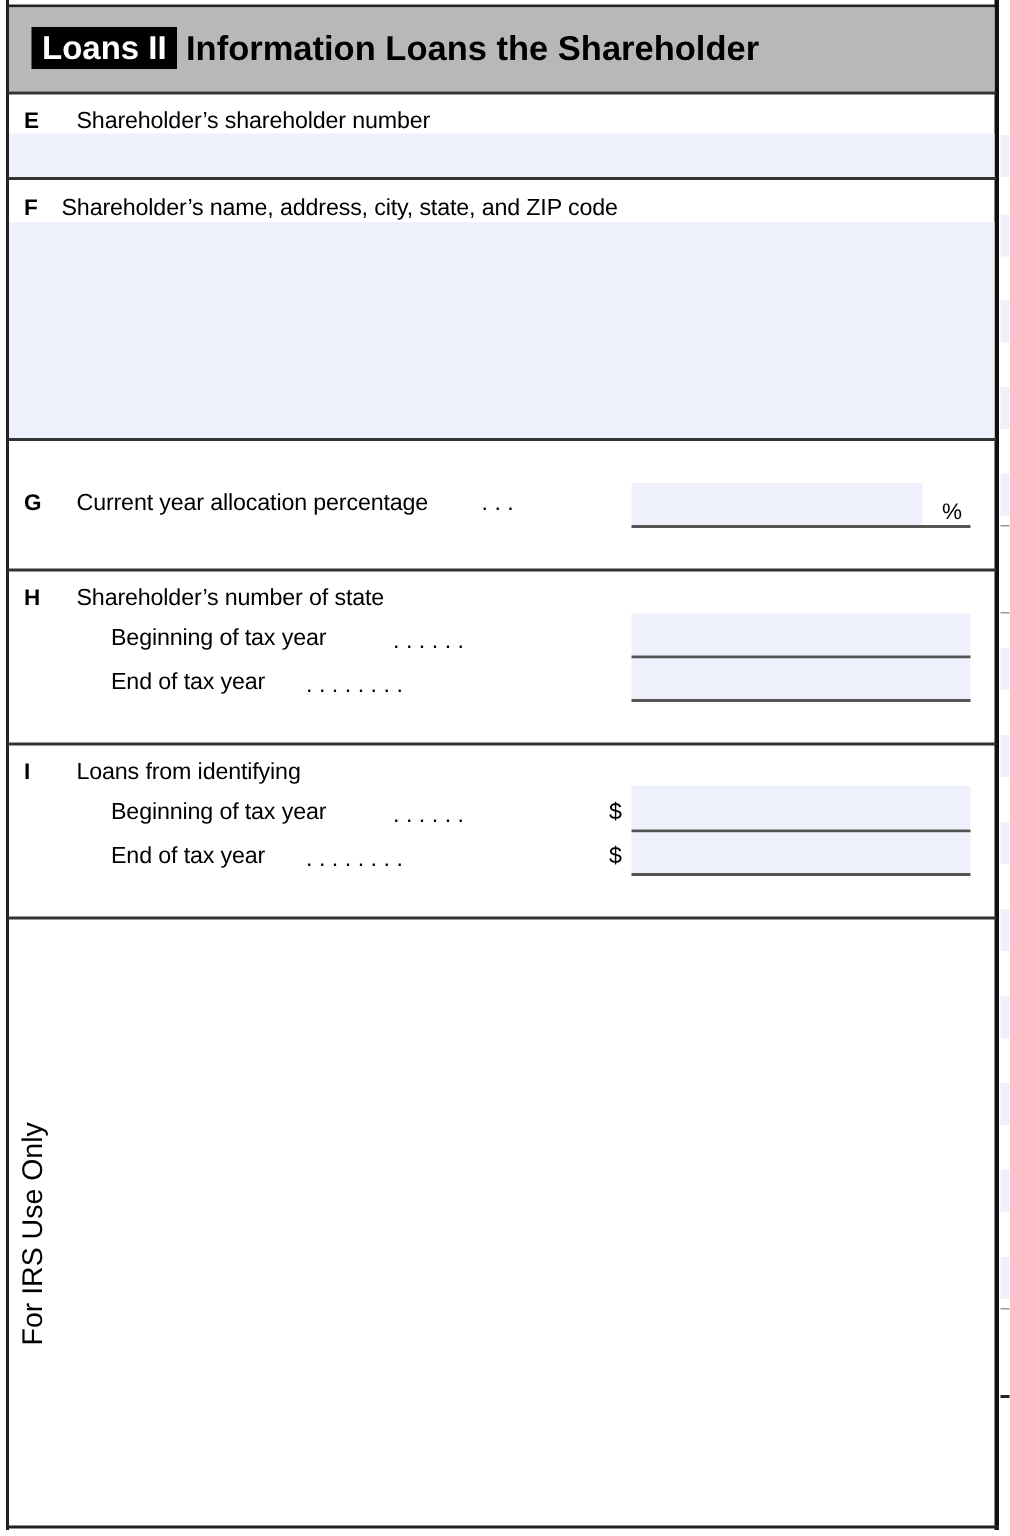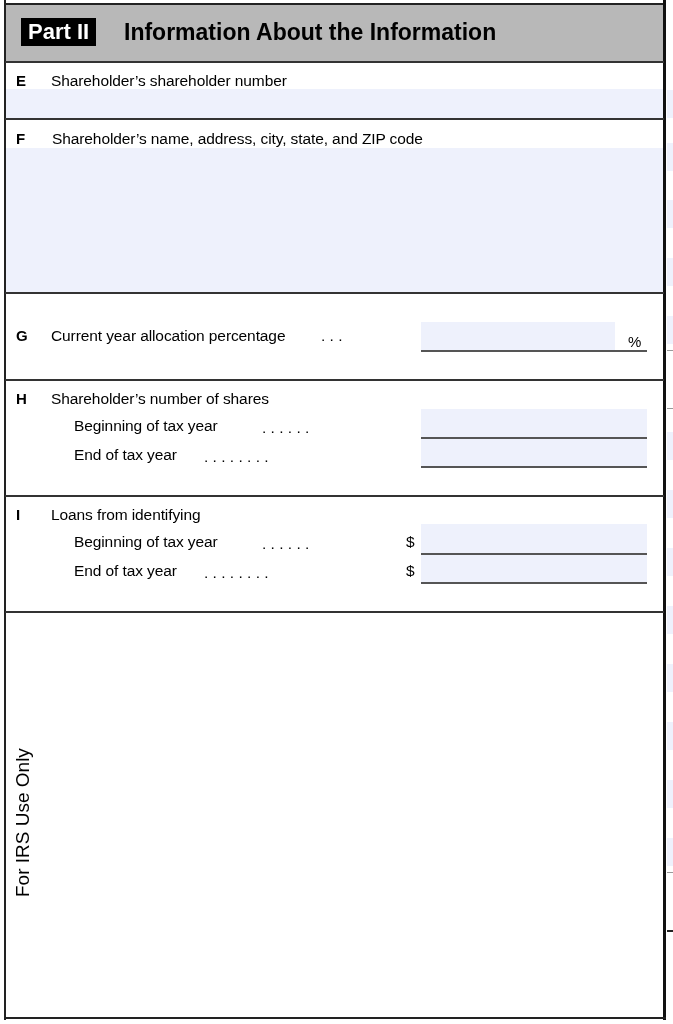--- a/index.html
+++ b/index.html
@@ -27,44 +27,44 @@
   </style>
 </head>
 <body>
 
 <div class="abs frame-top"></div>
 <div class="abs frame-left"></div>
 <div class="abs frame-right"></div>
 <div class="abs frame-bottom"></div>
 
 <div class="abs part-band"></div>
-<div class="abs part-tag">Part II</div>
-<div class="abs part-title">Information About the Information</div>
+<div class="abs part-tag">Loans II</div>
+<div class="abs part-title">Information Loans the Shareholder</div>
 <div class="abs hline" style="top:61px;"></div>
 
 <div class="abs letter" style="left:16px; top:72px;">E</div>
 <div class="abs label" style="left:51px; top:72px;">Shareholder’s shareholder number</div>
 <div class="abs fill" style="left:6px; top:89px; width:657px; height:29px;"></div>
 <div class="abs hline" style="top:118px;"></div>
 
 <div class="abs letter" style="left:16px; top:130px;">F</div>
-<div class="abs label" style="left:52px; top:130px;">Shareholder’s name, address, city, state, and ZIP code</div>
+<div class="abs label" style="left:41px; top:130px;">Shareholder’s name, address, city, state, and ZIP code</div>
 <div class="abs fill" style="left:6px; top:148px; width:657px; height:144px;"></div>
 <div class="abs hline" style="top:292px;"></div>
 
 <div class="abs letter" style="left:16px; top:327px;">G</div>
 <div class="abs label" style="left:51px; top:327px;text-align:right;">Current year allocation percentage</div>
 <div class="abs dots" style="left:321px; top:327px;">. . .</div>
 <div class="abs fill" style="left:421px; top:322px; width:194px; height:28px;"></div>
 <div class="abs label" style="left:628px; top:333px; font-size:15px;">%</div>
 <div class="abs uline" style="left:421px; top:350px; width:226px;"></div>
 <div class="abs hline" style="top:379px;"></div>
 
 <div class="abs letter" style="left:16px; top:390px;">H</div>
-<div class="abs label" style="left:51px; top:390px;">Shareholder’s number of shares</div>
+<div class="abs label" style="left:51px; top:390px;">Shareholder’s number of state</div>
 
 <div class="abs label" style="left:74px; top:417px;">Beginning of tax year</div>
 <div class="abs dots" style="left:262px; top:419px;">. . . . . .</div>
 <div class="abs fill" style="left:421px; top:409px; width:226px; height:28px;"></div>
 <div class="abs uline" style="left:421px; top:437px; width:226px;"></div>
 
 <div class="abs label" style="left:74px; top:446px;">End of tax year</div>
 <div class="abs dots" style="left:204px; top:448px;">. . . . . . . .</div>
 <div class="abs fill" style="left:421px; top:439px; width:226px; height:27px;"></div>
 <div class="abs uline" style="left:421px; top:466px; width:226px;"></div>

